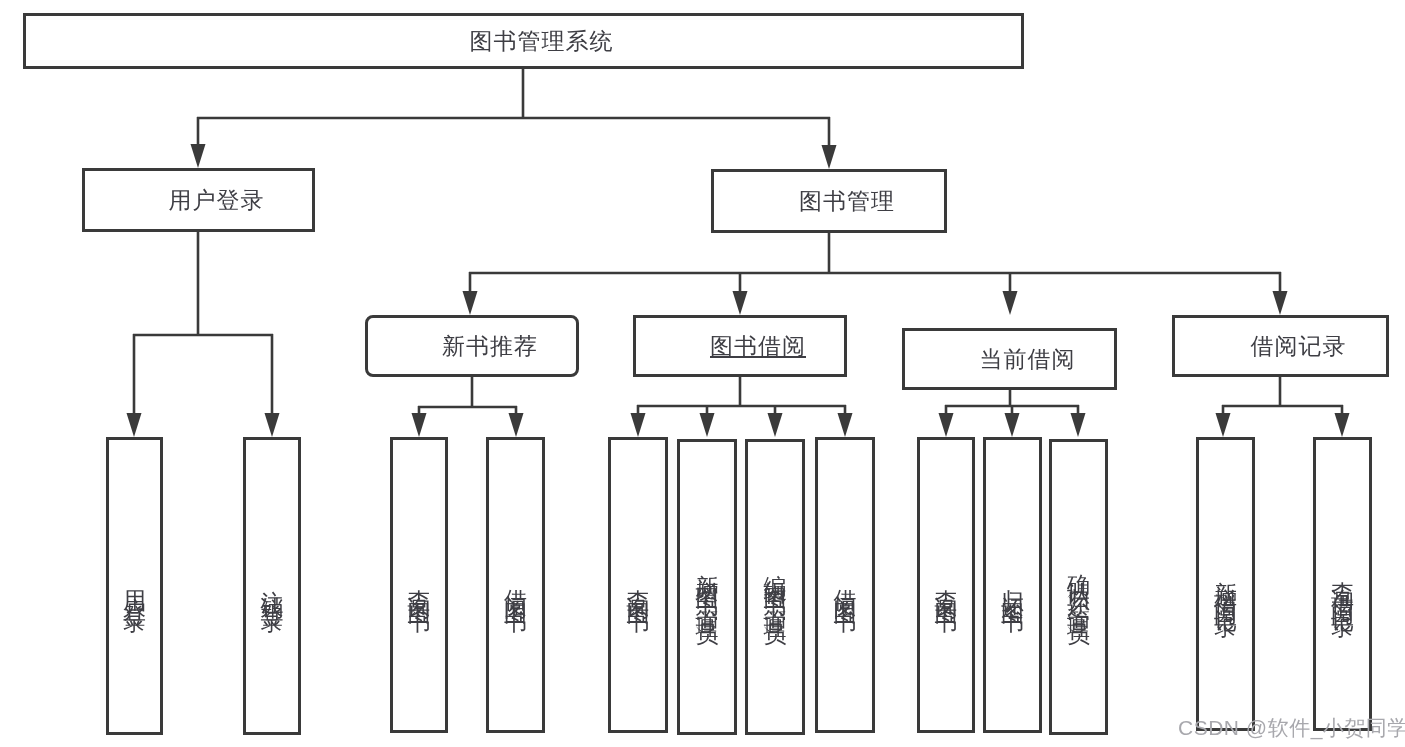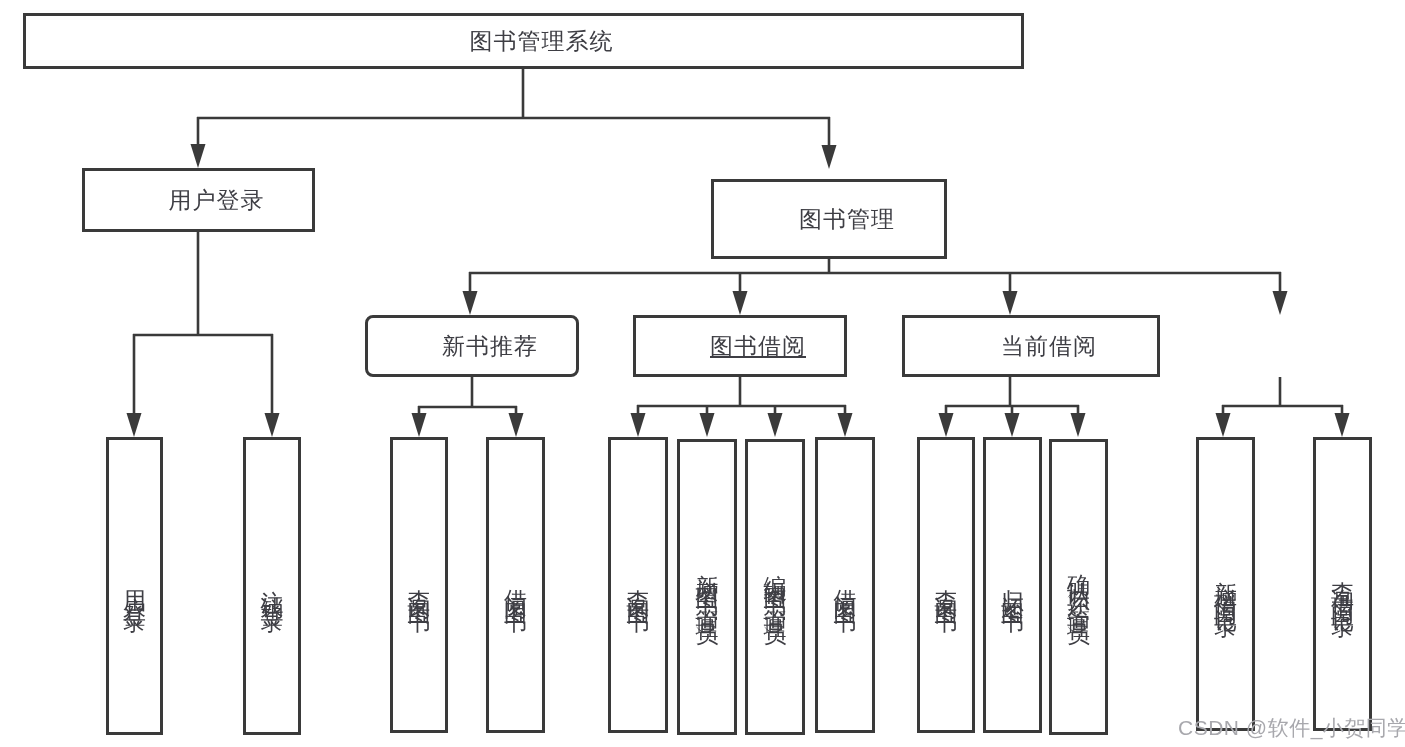--- a/index.html
+++ b/index.html
@@ -126,25 +126,26 @@
     <line x1="1222" y1="406" x2="1343" y2="406"></line>
     <line x1="1223" y1="405" x2="1223" y2="417"></line>
     <polygon points="1223,437 1215.5,413 1230.5,413"></polygon>
     <line x1="1342" y1="405" x2="1342" y2="417"></line>
     <polygon points="1342,437 1334.5,413 1349.5,413"></polygon>
   </svg>
 
   <div class="node h" style="left:23px; top:13px; width:1001px; height:56px;">图书管理系统</div>
 
   <div class="node h" style="left:82px; top:168px; width:233px; height:64px;">用户登录</div>
-  <div class="node h" style="left:711px; top:179px; width:236px; height:80px;">图书管理</div>
+  <div class="node h" style="left:711px; top:169px; width:236px; height:64px;">图书管理</div>
 
   <div class="node h" style="left:365px; top:315px; width:214px; height:62px;border-radius:8px;">新书推荐</div>
   <div class="node h" style="left:633px; top:315px; width:214px; height:62px;text-decoration:underline;">图书借阅</div>
-  <div class="node h" style="left:902px; top:315px; width:258px; height:62px;">当前借阅</div>
+  <div class="node h" style="left:902px; top:328px; width:215px; height:62px;">当前借阅</div>
+  <div class="node h" style="left:1172px; top:315px; width:217px; height:62px;">借阅记录</div>
 
   <div class="node v" style="left:106px; top:437px; width:57px; height:298px;">
     <span class="vtxt">用户登录</span>
   </div>
   <div class="node v" style="left:243px; top:437px; width:58px; height:298px;">
     <span class="vtxt">注销登录</span>
   </div>
 
   <div class="node v" style="left:390px; top:437px; width:58px; height:296px;">
     <span class="vtxt">查询图书</span>

